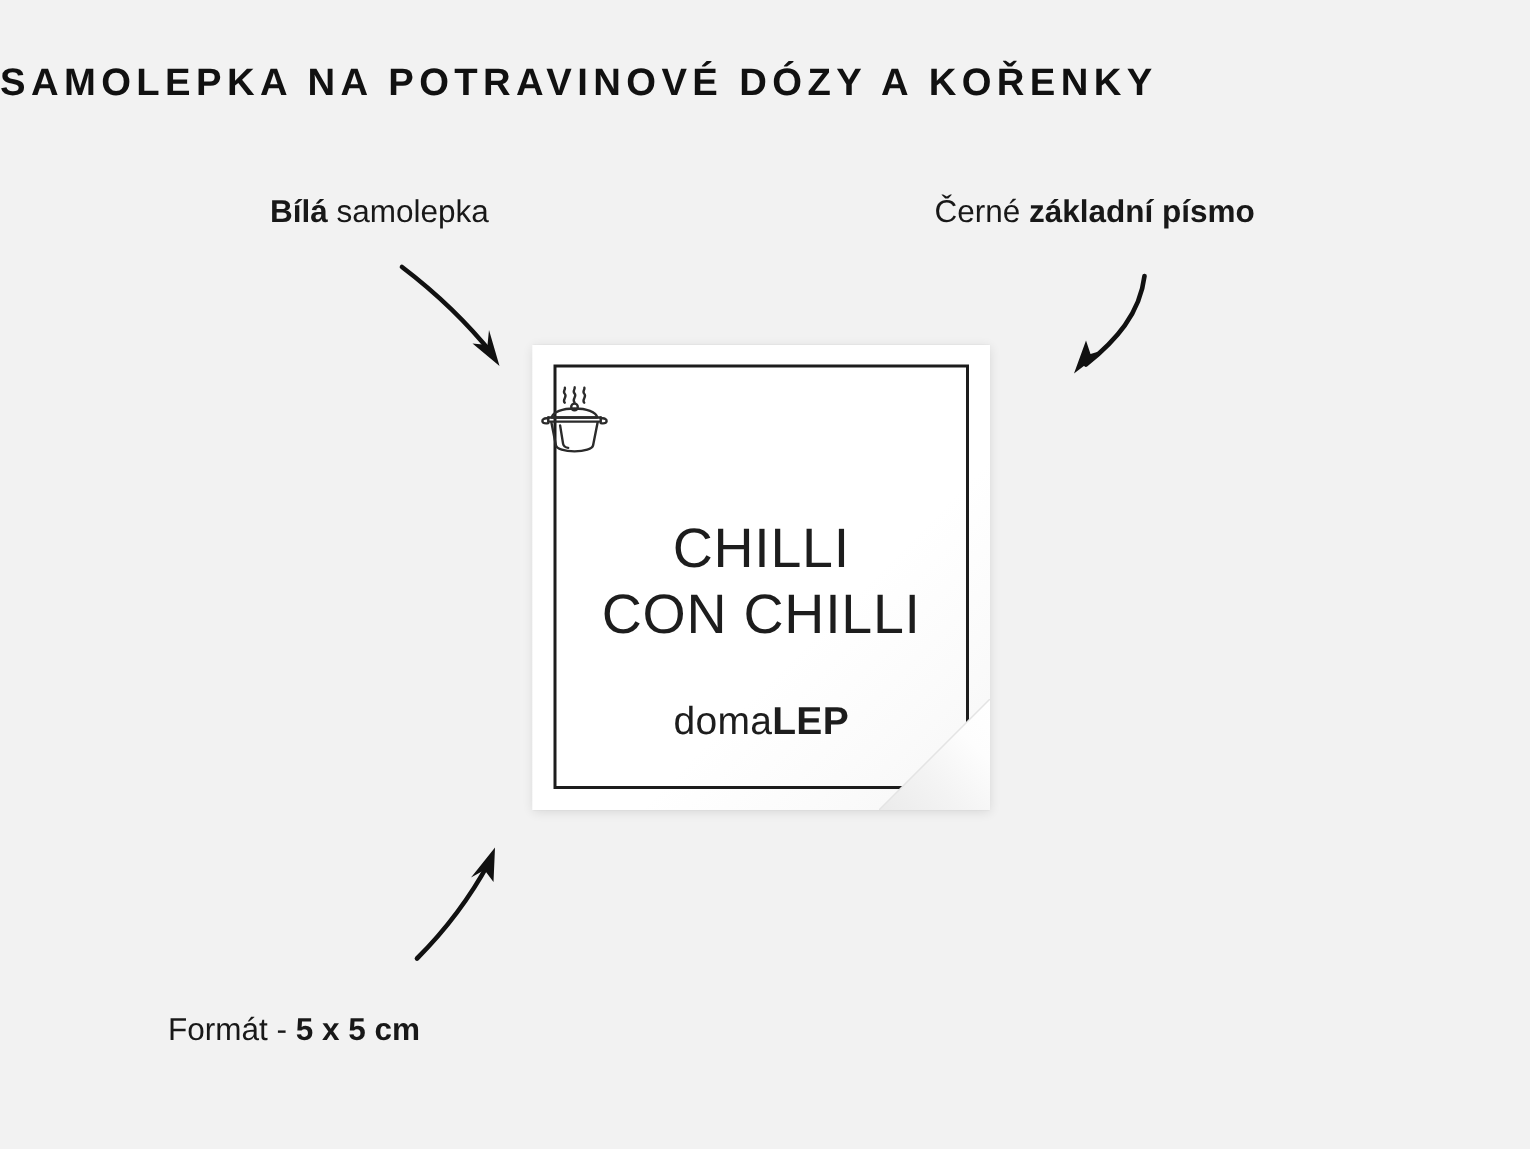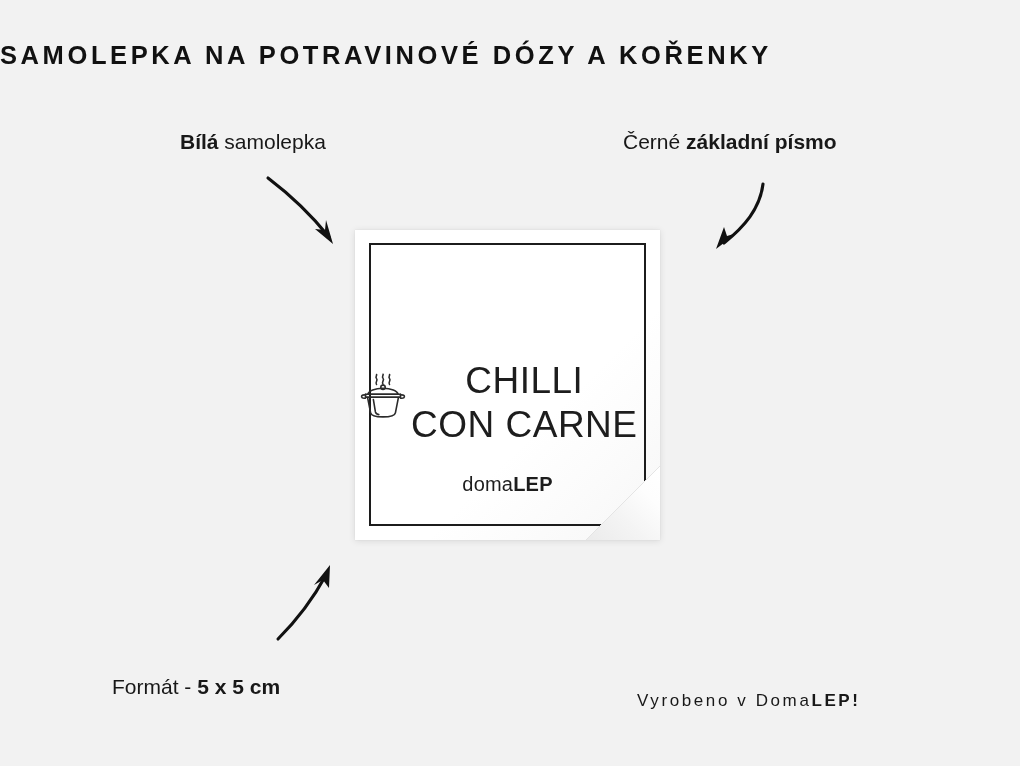--- a/index.html
+++ b/index.html
@@ -134,22 +134,21 @@
     right: 14px;
     bottom: 14px;
     border: 2px solid #1c1c1c;
     box-sizing: border-box;
   }
 
   #sticker-content {
     position: absolute;
     inset: 0;
     display: flex;
-    flex-direction: row;
-    align-items: center;
+    flex-direction: column;
   }
 
   #pot-icon {
     margin-top: 22px;
   }
   #pot-icon svg { display: block; }
   #pot-icon svg path, #pot-icon svg line, #pot-icon svg ellipse {
     fill: none;
     stroke: #2b2b2b;
     stroke-width: 1.6;
@@ -168,21 +167,21 @@
     white-space: nowrap;
   }
   #product-name .line { display: block; }
 
   #brand-logo {
     position: absolute;
     left: 0;
     right: 0;
     bottom: 44px;
     text-align: center;
-    font-size: 20px;
+    font-size: 26px;
     color: #1d1d1d;
     letter-spacing: 0.2px;
   }
   #brand-logo .light { font-weight: 300; }
   #brand-logo .bold  { font-weight: bold; }
 </style>
 </head>
 <body>
 
 <div id="stage">
@@ -248,27 +247,24 @@
           <path d="M 45.5 27.0 C 48.4 26.5, 49.6 27.6, 49.4 28.9 C 49.2 30.1, 47.7 30.4, 45.5 30.1"></path>
 
           <path d="M 12.6 29.6 L 15.6 44.8 C 16.1 47.3, 21.3 48.9, 28 48.9 C 34.7 48.9, 39.9 47.3, 40.4 44.8 L 43.4 29.6"></path>
 
           <path d="M 18.4 31.6 L 20.4 43.9 C 20.7 45.5, 22.1 46.3, 23.8 46.6"></path>
         </svg>
       </div>
 
       <div id="product-name">
         <span class="line">CHILLI</span>
-        <span class="line">CON CARNE</span>
+        <span class="line">CON CHILLI</span>
       </div>
 
       <div id="brand-logo">
         <span class="light">doma</span><span class="bold">LEP</span>
       </div>
 
     </div>
   </div>
 
-  <div id="footer-made">
-    <span>Vyrobeno v Doma</span><span class="b">LEP!</span>
-  </div>
 
 </div>
 
 </body></html>

